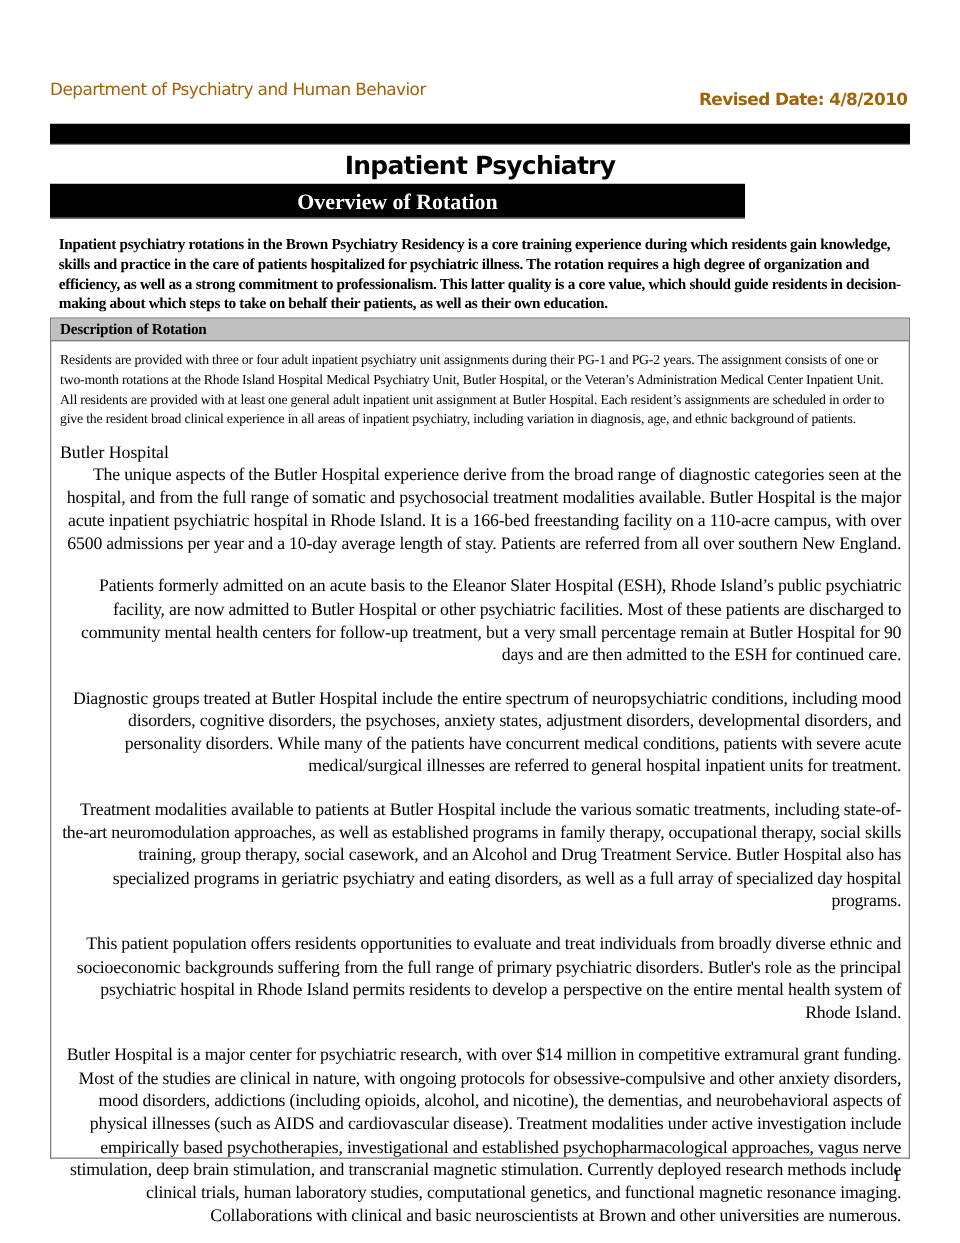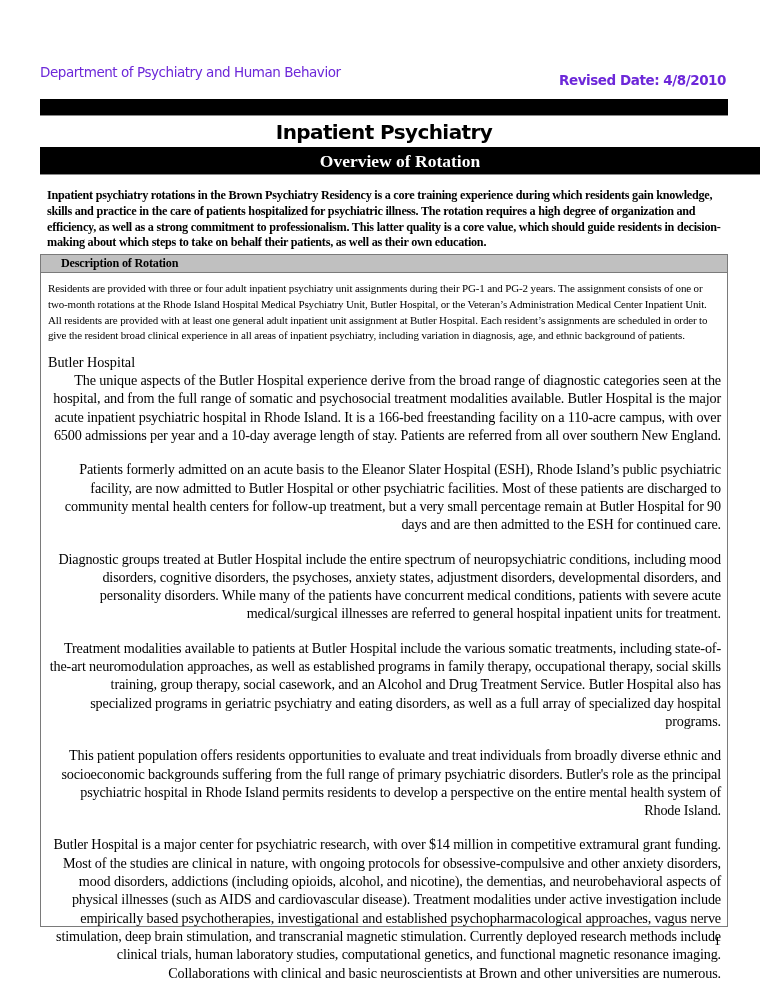--- a/index.html
+++ b/index.html
@@ -1,37 +1,37 @@
 <!DOCTYPE html>
 <html><head>
 <meta charset="utf-8">
 <style>
   html, body { margin: 0; padding: 0; background: #ffffff; }
   body { width: 768px; height: 994px; position: relative; overflow: hidden; color: #000; }
   .hdr { position: absolute; left: 40px; top: 64px; width: 688px; height: 36px;
-         font-family: "DejaVu Sans", sans-serif; font-size: 13.5px; line-height: 17px; color: #6d28d9; }
+         font-family: "DejaVu Sans", sans-serif; font-size: 13.5px; line-height: 17px; color: #a16207; }
   .hdr .l1 { position: absolute; left: 0; top: 0; white-space: nowrap; letter-spacing: -0.45px; }
   .hdr .l2 { position: absolute; left: 0; top: 17px; white-space: nowrap; letter-spacing: -0.45px; }
   .hdr .date { position: absolute; right: 2px; top: 8px; white-space: nowrap; letter-spacing: -0.45px; font-weight: bold; }
   .bar1 { position: absolute; left: 40px; top: 99px; width: 688px; height: 17px; background: #000;
           border-bottom: 1px solid #888; box-sizing: border-box; }
   .title { position: absolute; left: 40px; top: 121px; width: 688px; text-align: center;
            font-family: "DejaVu Sans", sans-serif; font-weight: bold; font-size: 20px; line-height: 22px;
            letter-spacing: -0.6px; }
-  .bar2 { position: absolute; left: 40px; top: 147px; width: 720px; height: 28px; background: #000;
+  .bar2 { position: absolute; left: 40px; top: 147px; width: 556px; height: 28px; background: #000;
           color: #fff; text-align: center; font-family: "Liberation Serif", serif; font-weight: bold;
           font-size: 17.5px; line-height: 28px; box-sizing: border-box; border-bottom: 1px solid #888; }
   .intro { position: absolute; left: 47px; top: 188px; width: 678px;
            font-family: "Liberation Serif", serif; font-weight: bold; font-size: 12.2px; line-height: 15.8px;
            letter-spacing: -0.25px; }
   .box { position: absolute; left: 40px; top: 254px; width: 688px; height: 673px;
          border: 1px solid #7a7a7a; box-sizing: border-box; }
   .box-head { height: 17px; background: #c0c0c0; border-bottom: 1px solid #7a7a7a;
               font-family: "Liberation Serif", serif; font-weight: bold; font-size: 12.2px; line-height: 16px;
-              padding-left: 20px; letter-spacing: -0.2px; }
+              padding-left: 7px; letter-spacing: -0.2px; }
   .box-body { padding: 8px 6px 0 7px; }
   .p-small { font-family: "Liberation Serif", serif; font-size: 11px; line-height: 15.8px; margin: 0 0 10px 0;
              letter-spacing: -0.15px; }
   .sub { font-family: "Liberation Serif", serif; font-weight: normal; font-size: 14.2px; line-height: 17px;
          margin: 0; }
   .p { font-family: "Liberation Serif", serif; font-size: 14.2px; line-height: 18.3px; margin: 0 0 16px 0;
        letter-spacing: -0.15px; text-align: right; }
   .pagenum { position: absolute; left: 714px; top: 933px; font-family: "Liberation Serif", serif;
              font-size: 13px; line-height: 16px; }
 </style>

